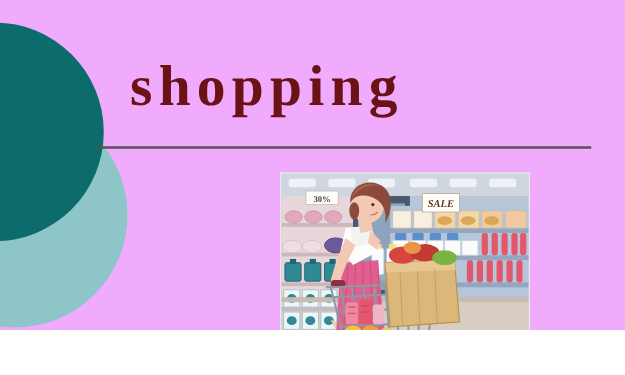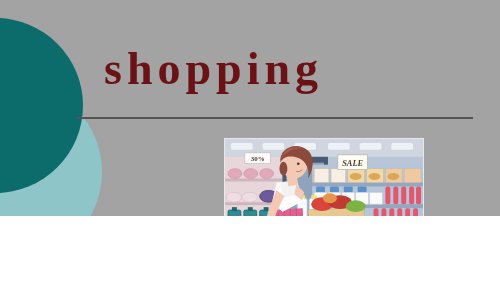--- a/index.html
+++ b/index.html
@@ -6,22 +6,22 @@
     margin: 0;
     padding: 0;
     background: #ffffff;
   }
   body {
     font-family: "Liberation Serif", serif;
   }
   #slide {
     position: relative;
     width: 500px;
-    height: 216px;
-    background: #a3a3a3;
+    height: 264px;
+    background: #f0abfc;
     overflow: hidden;
   }
 
   
   .deco-circle {
     position: absolute;
     border-radius: 50%;
   }
   #circle-light {
     left: -78px;

